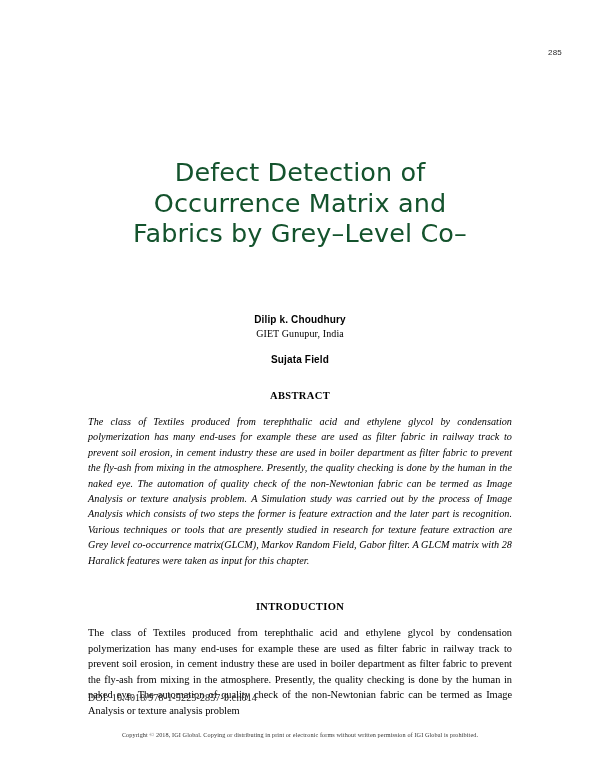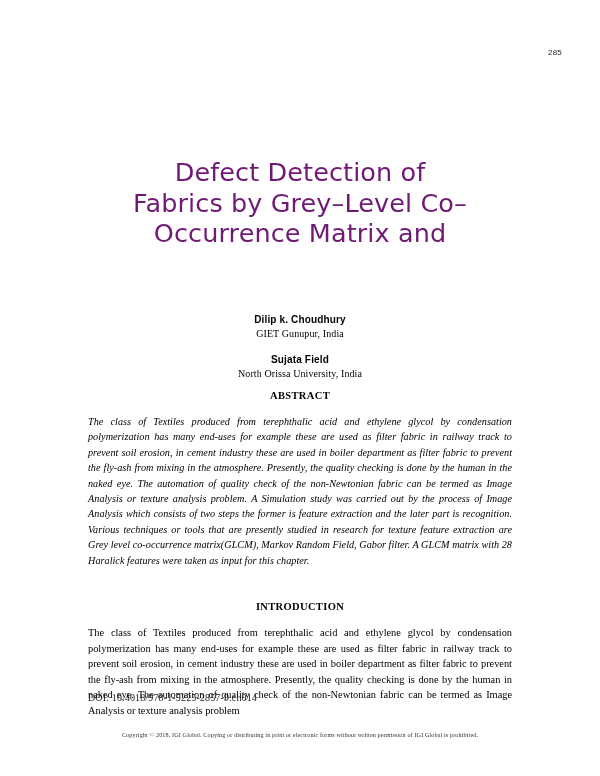--- a/index.html
+++ b/index.html
@@ -48,21 +48,21 @@
     color: #111111;
     letter-spacing: 0.6px;
     white-space: pre;
     line-height: 1.25;
   }
   .chapter-title {
     margin-top: 9px;
     font-family: "DejaVu Sans", sans-serif;
     font-size: 25.5px;
     font-weight: 400;
-    color: #701a75;
+    color: #14532d;
     line-height: 1.2;
     letter-spacing: 0.1px;
   }
   .chapter-title .tline { display: block; white-space: nowrap; }
 
   
   .authors {
     position: absolute;
     left: 88px;
     right: 88px;
@@ -147,33 +147,32 @@
 </head>
 <body>
 
 <div class="page">
 
   <div class="folio">285</div>
 
   <div class="title-block">
     <h1 class="chapter-title">
       <span class="tline">Defect Detection of</span>
+      <span class="tline">Occurrence Matrix and</span>
       <span class="tline">Fabrics by Grey–Level Co–</span>
-      <span class="tline">Occurrence Matrix and</span>
     </h1>
   </div>
 
   <div class="authors">
     <div class="author-group">
       <div class="author-name">Dilip k. Choudhury</div>
       <div class="author-affil">GIET Gunupur, India</div>
     </div>
     <div class="author-group">
       <div class="author-name">Sujata Field</div>
-      <div class="author-affil">North Orissa University, India</div>
     </div>
   </div>
 
   <div class="column">
     <h2 class="section-head">ABSTRACT</h2>
     <p class="abstract-text">The class of Textiles produced from terephthalic acid and ethylene glycol by condensation polymerization has many end-uses for example these are used as filter fabric in railway track to prevent soil erosion, in cement industry these are used in boiler department as filter fabric to prevent the fly-ash from mixing in the atmosphere. Presently, the quality checking is done by the human in the naked eye. The automation of quality check of the non-Newtonian fabric can be termed as Image Analysis or texture analysis problem. A Simulation study was carried out by the process of Image Analysis which consists of two steps the former is feature extraction and the later part is recognition. Various techniques or tools that are presently studied in research for texture feature extraction are Grey level co-occurrence matrix(GLCM), Markov Random Field, Gabor filter. A GLCM matrix with 28 Haralick features were taken as input for this chapter.</p>
 
     <div class="gap-intro"></div>
 
     <h2 class="section-head">INTRODUCTION</h2>

